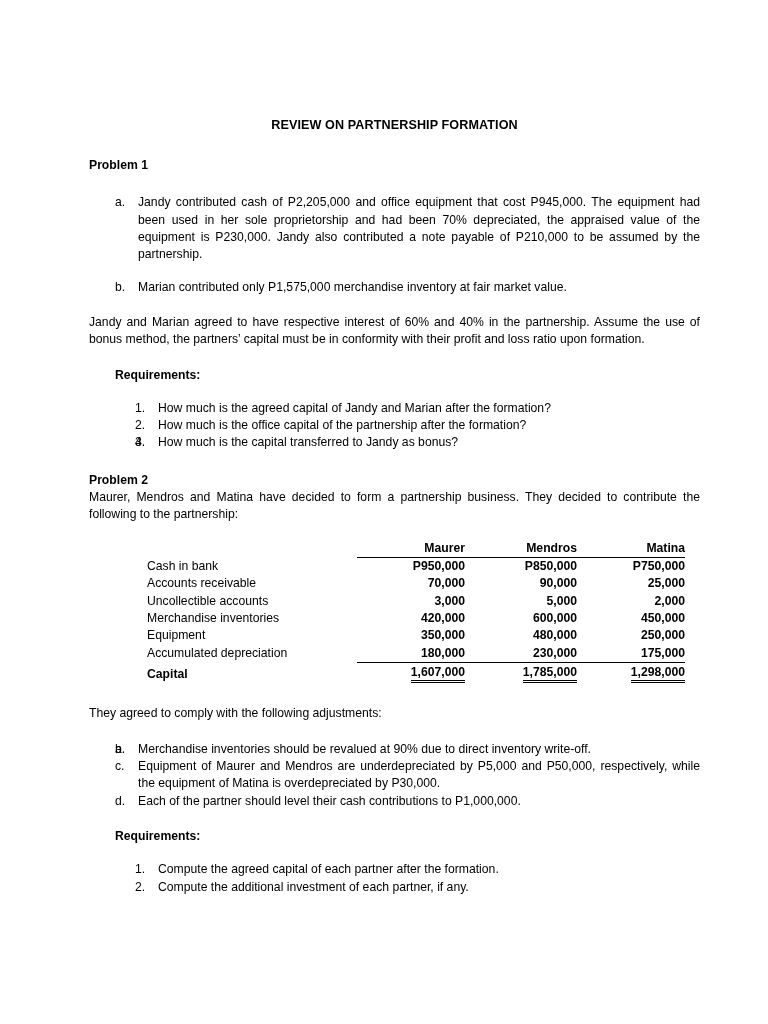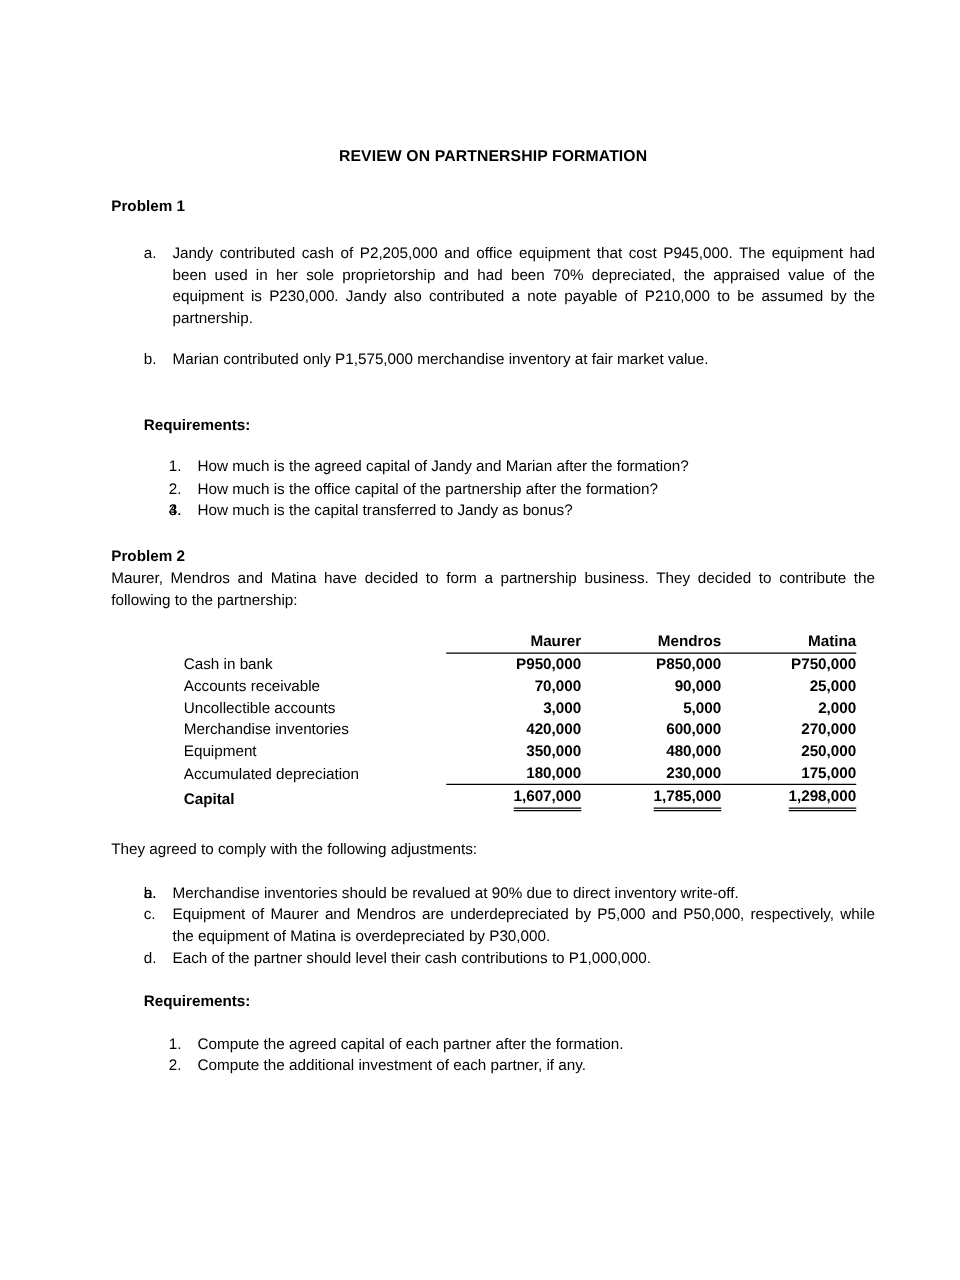--- a/index.html
+++ b/index.html
@@ -170,20 +170,21 @@
       <span>Jandy contributed cash of P2,205,000 and office equipment that cost P945,000. The equipment had been used in her sole proprietorship and had been 70% depreciated, the appraised value of the equipment is P230,000. Jandy also contributed a note payable of P210,000 to be assumed by the partnership.</span>
     </li>
     <li>
       <span class="marker">b.</span>
       <span>Marian contributed only P1,575,000 merchandise inventory at fair market value.</span>
     </li>
   </ul>
 
   <div class="gap-18"></div>
 
+  <p class="para">Jandy and Marian agreed to have respective interest of 60% and 40% in the partnership. Assume the use of bonus method, the partners’ capital must be in conformity with their profit and loss ratio upon formation.</p>
 
   <div class="gap-18"></div>
 
   <div class="requirements-label">Requirements:</div>
 
   <div class="gap-16"></div>
 
   <ul class="num-list">
     <li>
       <span class="marker">1.</span>
@@ -235,21 +236,21 @@
         <tr>
           <td class="row-label">Uncollectible accounts</td>
           <td class="amt">3,000</td>
           <td class="amt">5,000</td>
           <td class="amt">2,000</td>
         </tr>
         <tr>
           <td class="row-label">Merchandise inventories</td>
           <td class="amt">420,000</td>
           <td class="amt">600,000</td>
-          <td class="amt">270,000</td>
+          <td class="amt">450,000</td>
         </tr>
         <tr>
           <td class="row-label">Equipment</td>
           <td class="amt">350,000</td>
           <td class="amt">480,000</td>
           <td class="amt">250,000</td>
         </tr>
         <tr>
           <td class="row-label">Accumulated depreciation</td>
           <td class="amt">180,000</td>

